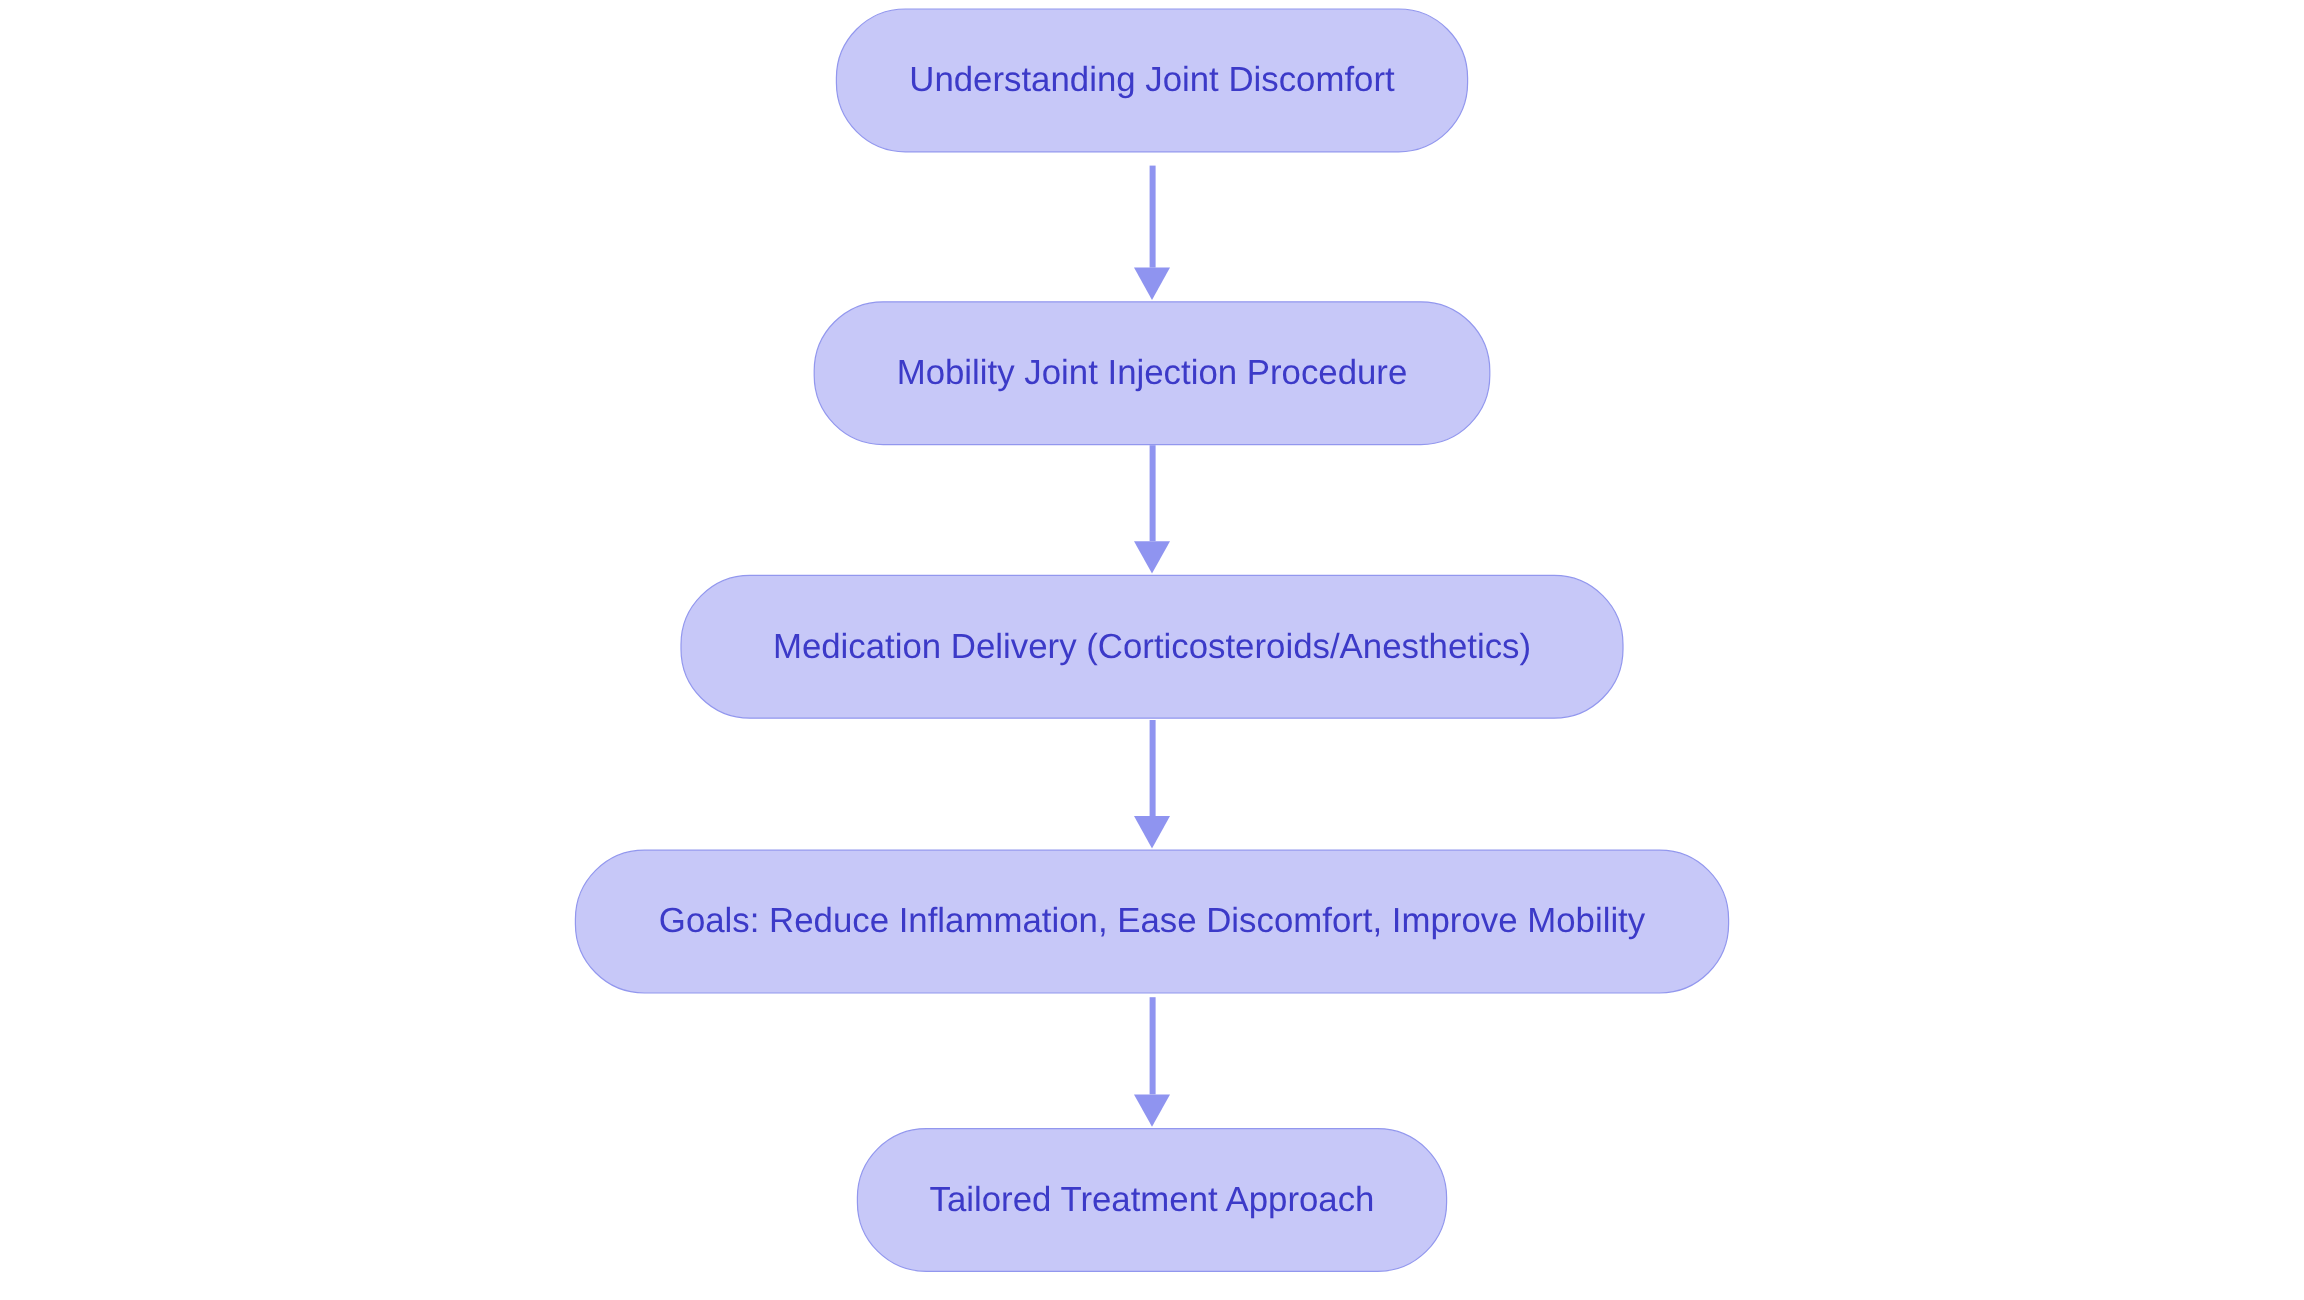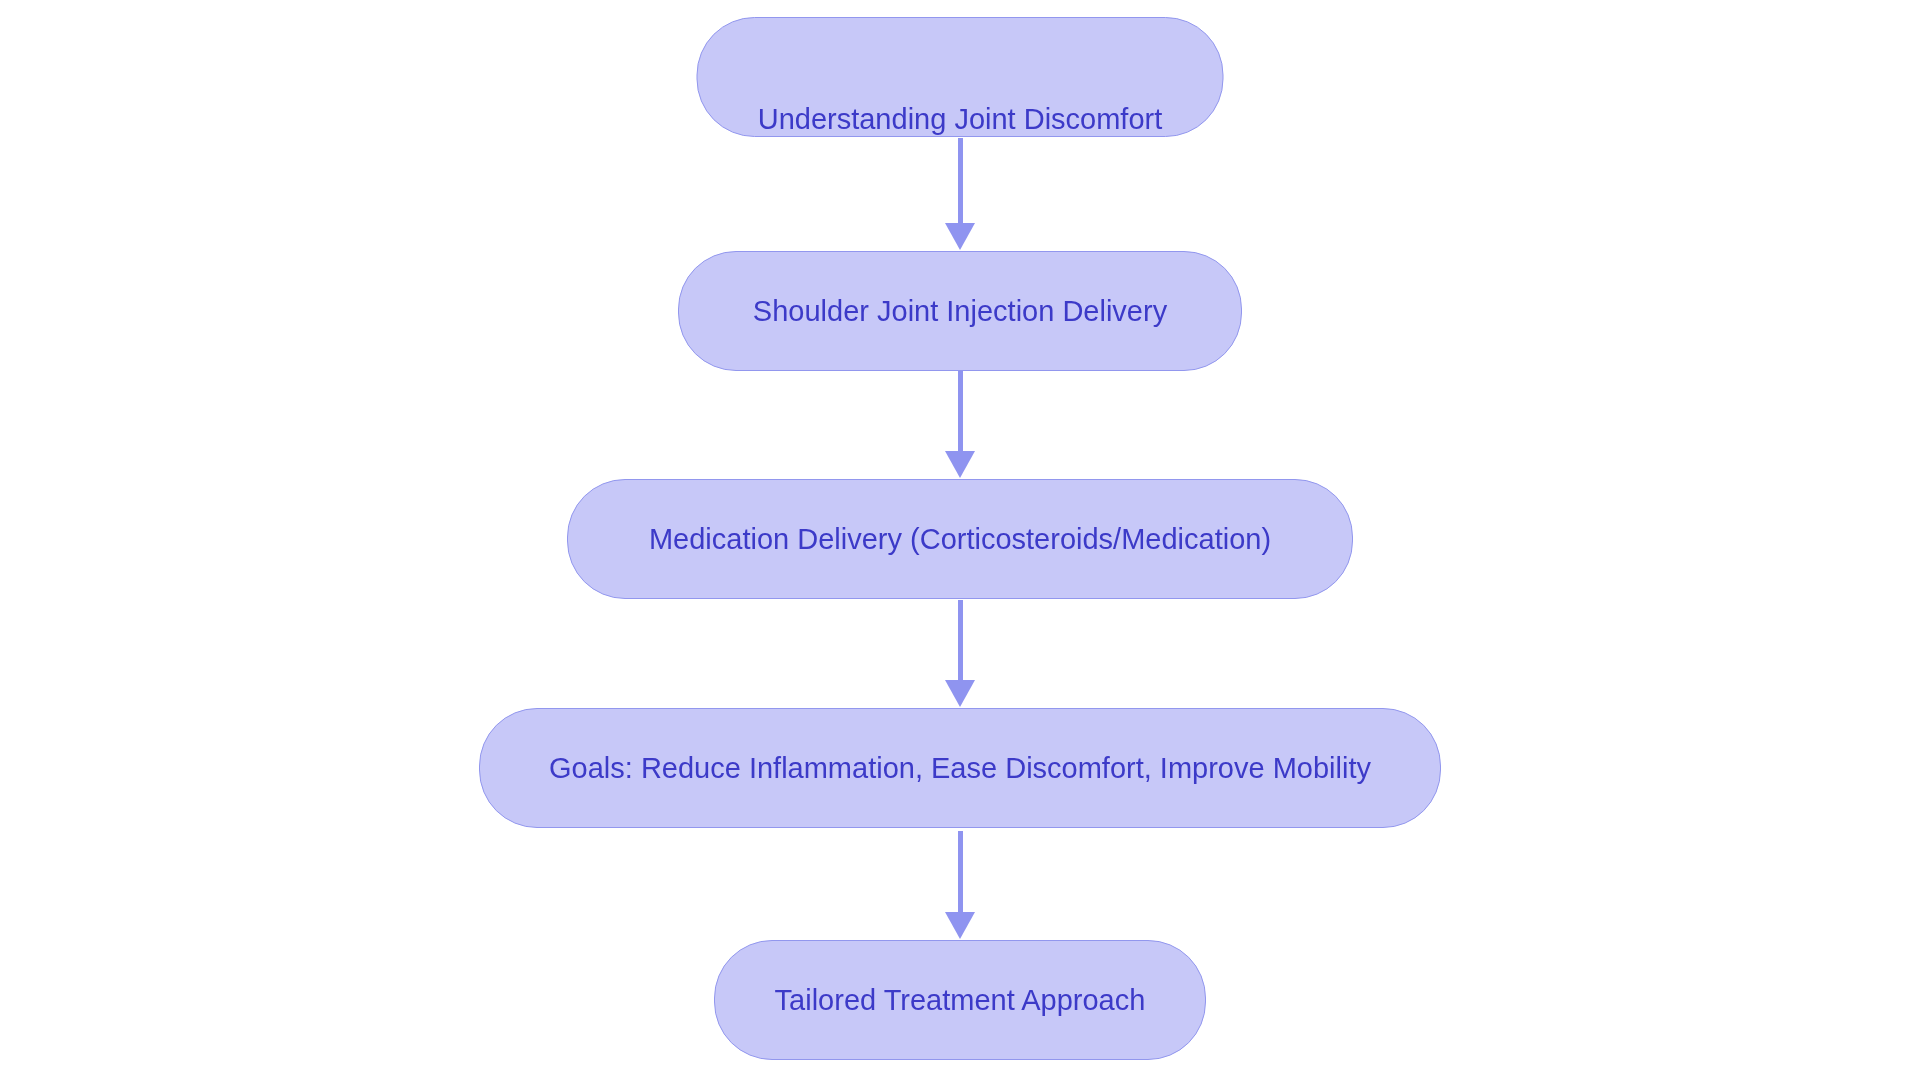--- a/index.html
+++ b/index.html
@@ -30,21 +30,21 @@
     border: 1.5px solid var(--node-border);
     border-radius: 58px;
     display: flex;
     align-items: center;
     justify-content: center;
     color: var(--node-text);
     font-size: 29px;
     text-align: center;
     white-space: nowrap;
   }
-  .node-1 { top: 17px;  width: 527px; align-items: flex-end; }
+  .node-1 { top: 7px;  width: 527px; }
   .node-2 { top: 251px; width: 564px; }
   .node-3 { top: 479px; width: 786px; }
   .node-4 { top: 708px; width: 962px; }
   .node-5 { top: 940px; width: 492px; text-align: right; }
 
   .flow-arrow {
     position: absolute;
     left: 50%;
     transform: translateX(-50%);
     width: 30px;
@@ -77,30 +77,30 @@
   <div class="flow-node node-1">
     <span>Understanding Joint Discomfort</span>
   </div>
 
   <div class="flow-arrow arrow-1">
     <div class="shaft"></div>
     <div class="head"></div>
   </div>
 
   <div class="flow-node node-2">
-    <span>Shoulder Joint Injection Delivery</span>
+    <span>Mobility Joint Injection Procedure</span>
   </div>
 
   <div class="flow-arrow arrow-2">
     <div class="shaft"></div>
     <div class="head"></div>
   </div>
 
   <div class="flow-node node-3">
-    <span>Medication Delivery (Corticosteroids/Medication)</span>
+    <span>Medication Delivery (Corticosteroids/Anesthetics)</span>
   </div>
 
   <div class="flow-arrow arrow-3">
     <div class="shaft"></div>
     <div class="head"></div>
   </div>
 
   <div class="flow-node node-4">
     <span>Goals: Reduce Inflammation, Ease Discomfort, Improve Mobility</span>
   </div>

